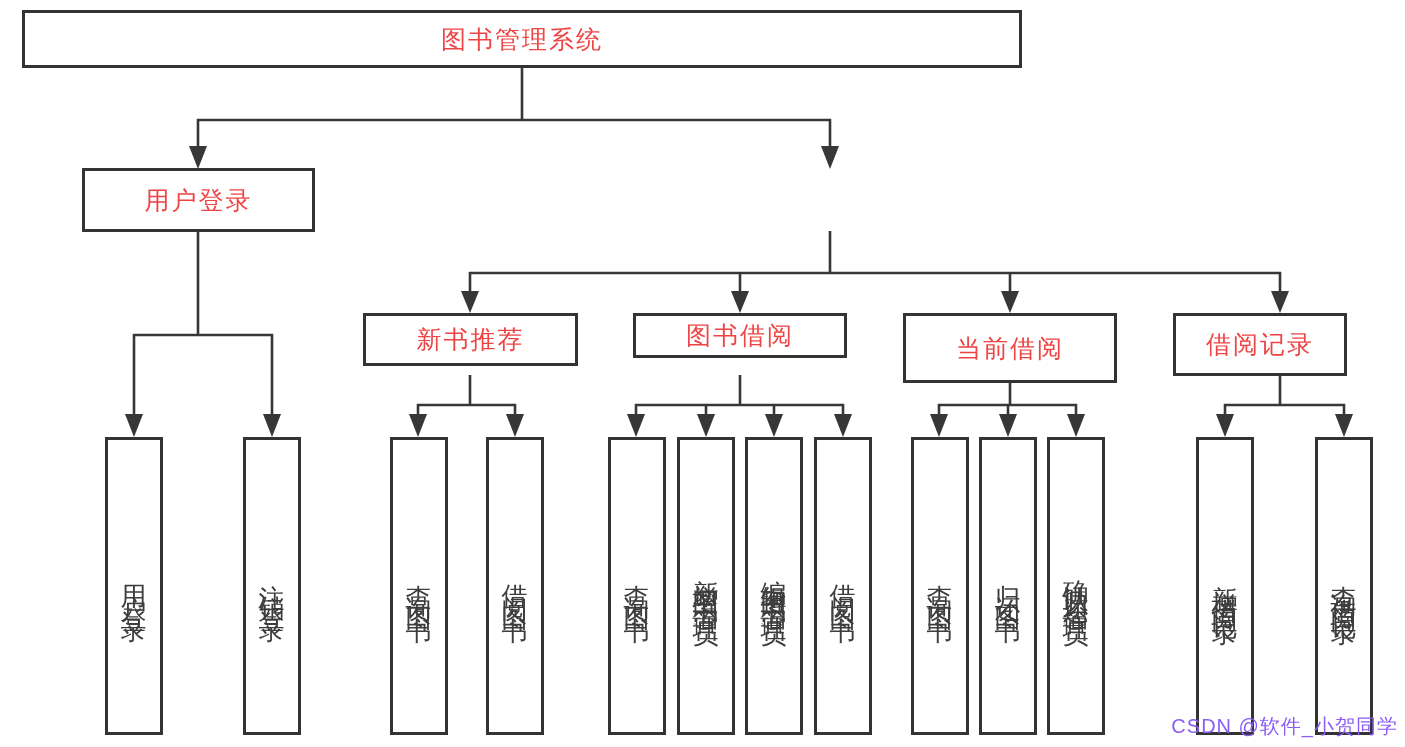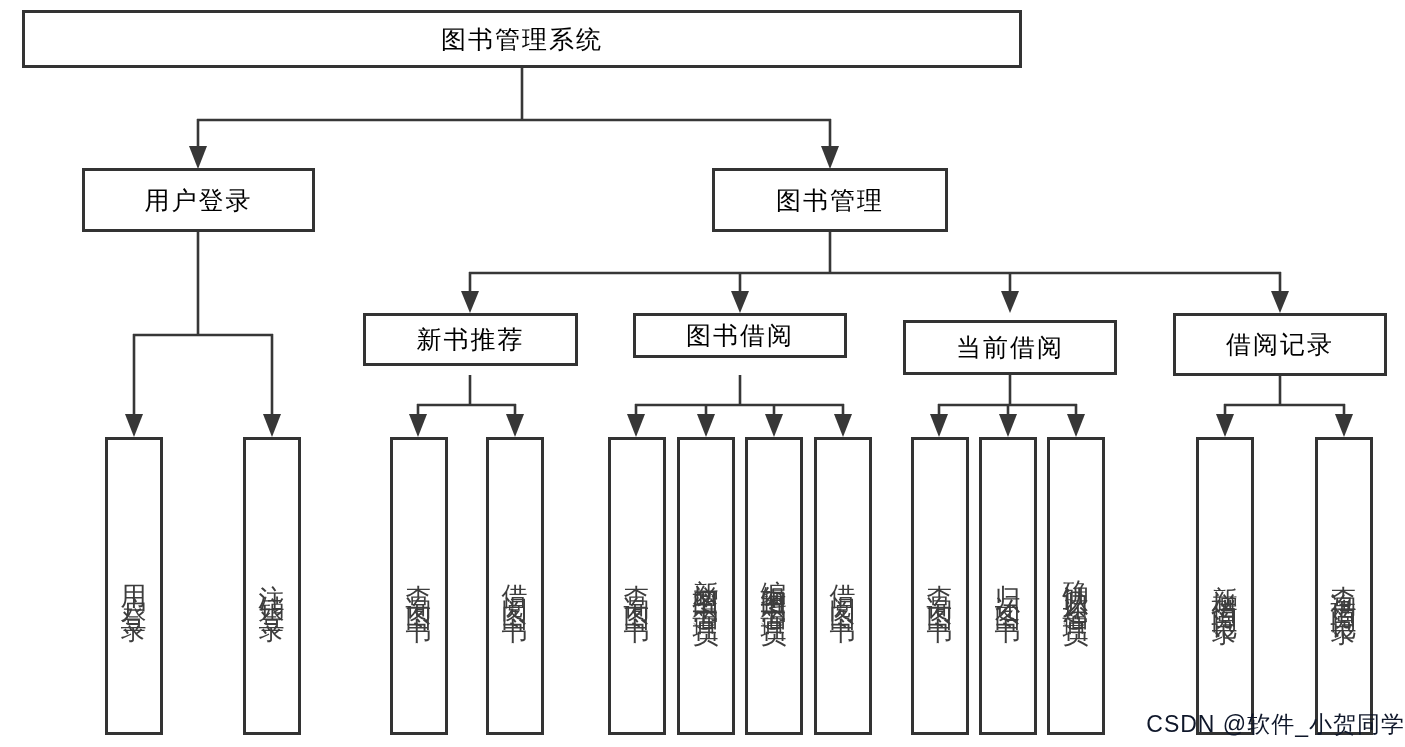--- a/index.html
+++ b/index.html
@@ -19,21 +19,21 @@
   #wires line { stroke: #373737; stroke-width: 2.6; }
   #wires polygon { fill: #373737; }
   .hbox {
     position: absolute;
     box-sizing: border-box;
     border: 3px solid #333333;
     background: #ffffff;
     display: flex;
     align-items: center;
     justify-content: center;
-    color: #000000;
+    color: #ef4444;
     font-size: 25px;
     letter-spacing: 2px;
     white-space: nowrap;
   }
   .vbox {
     position: absolute;
     box-sizing: border-box;
     border: 3px solid #333333;
     background: #ffffff;
     display: flex;
@@ -46,24 +46,24 @@
     writing-mode: vertical-rl;
     text-orientation: mixed;
     line-height: 1;
     white-space: nowrap;
   }
   .ls-wide  .vtext { letter-spacing: 11px; }
   .ls-mid   .vtext { letter-spacing: 7px; }
   .ls-tight .vtext { letter-spacing: 6px; }
   #watermark {
     position: absolute;
-    right: 0;
+    right: 7px;
     bottom: 7px;
-    color: #0f172a;
-    font-size: 23px;
+    color: #8b5cf6;
+    font-size: 20px;
     letter-spacing: 1px;
     white-space: nowrap;
   }
 </style>
 </head>
 <body>
 
 <div id="stage">
 
   <svg id="wires" viewBox="0 0 1405 747" xmlns="http://www.w3.org/2000/svg">
@@ -135,34 +135,31 @@
     </g>
   </svg>
 
   <div class="hbox" style="left:22px; top:10px; width:1000px; height:58px;">
     <span>图书管理系统</span>
   </div>
 
   <div class="hbox" style="left:82px; top:168px; width:233px; height:64px;">
     <span>用户登录</span>
   </div>
-  <div class="hbox" style="left:712px; top:168px; width:236px; height:64px;">
-    <span>图书管理</span>
-  </div>
 
   <div class="hbox" style="left:363px; top:313px; width:215px; height:53px;">
     <span>新书推荐</span>
   </div>
   <div class="hbox" style="left:633px; top:313px; width:214px; height:45px;">
     <span>图书借阅</span>
   </div>
-  <div class="hbox" style="left:903px; top:320px; width:214px; height:55px;">
+  <div class="hbox" style="left:903px; top:313px; width:214px; height:70px;">
     <span>当前借阅</span>
   </div>
-  <div class="hbox" style="left:1173px; top:313px; width:214px; height:63px;">
+  <div class="hbox" style="left:1173px; top:313px; width:174px; height:63px;">
     <span>借阅记录</span>
   </div>
 
   <div class="vbox ls-wide" style="left:105px; top:437px; width:58px; height:298px;">
     <span class="vtext">用户登录</span>
   </div>
   <div class="vbox ls-wide" style="left:243px; top:437px; width:58px; height:298px;">
     <span class="vtext">注销登录</span>
   </div>
 

